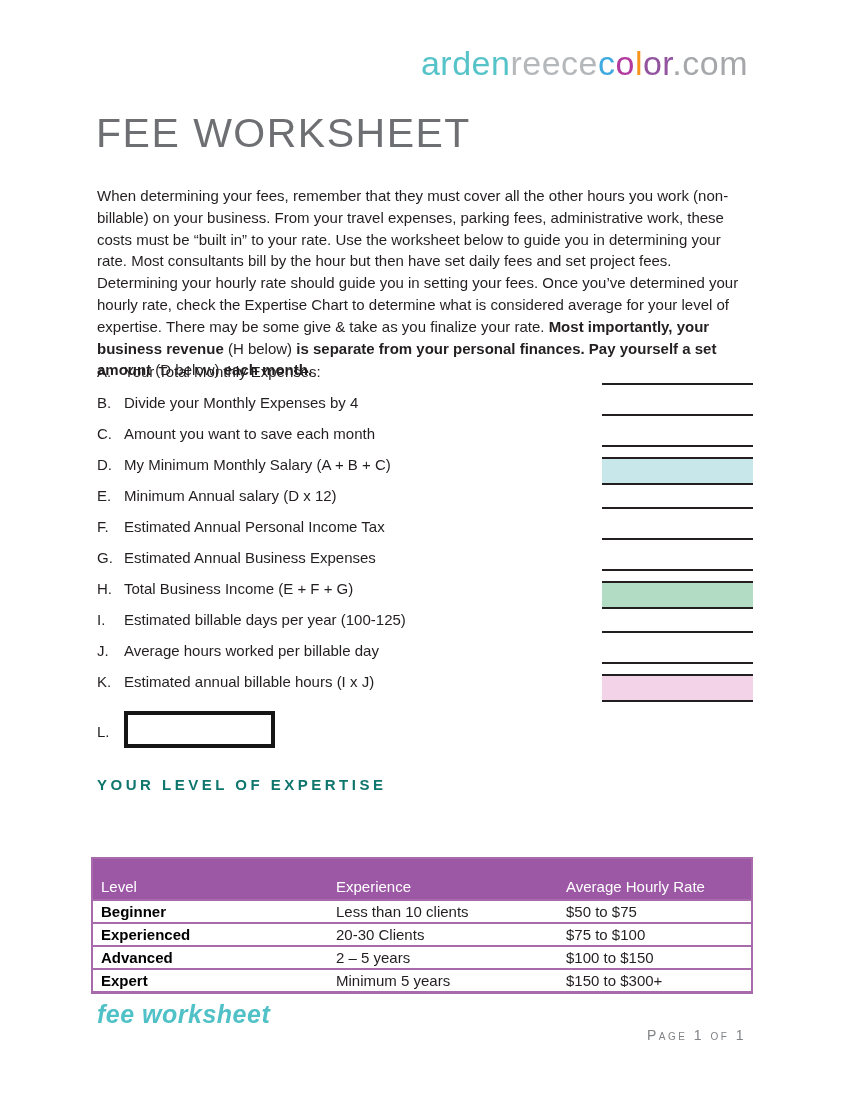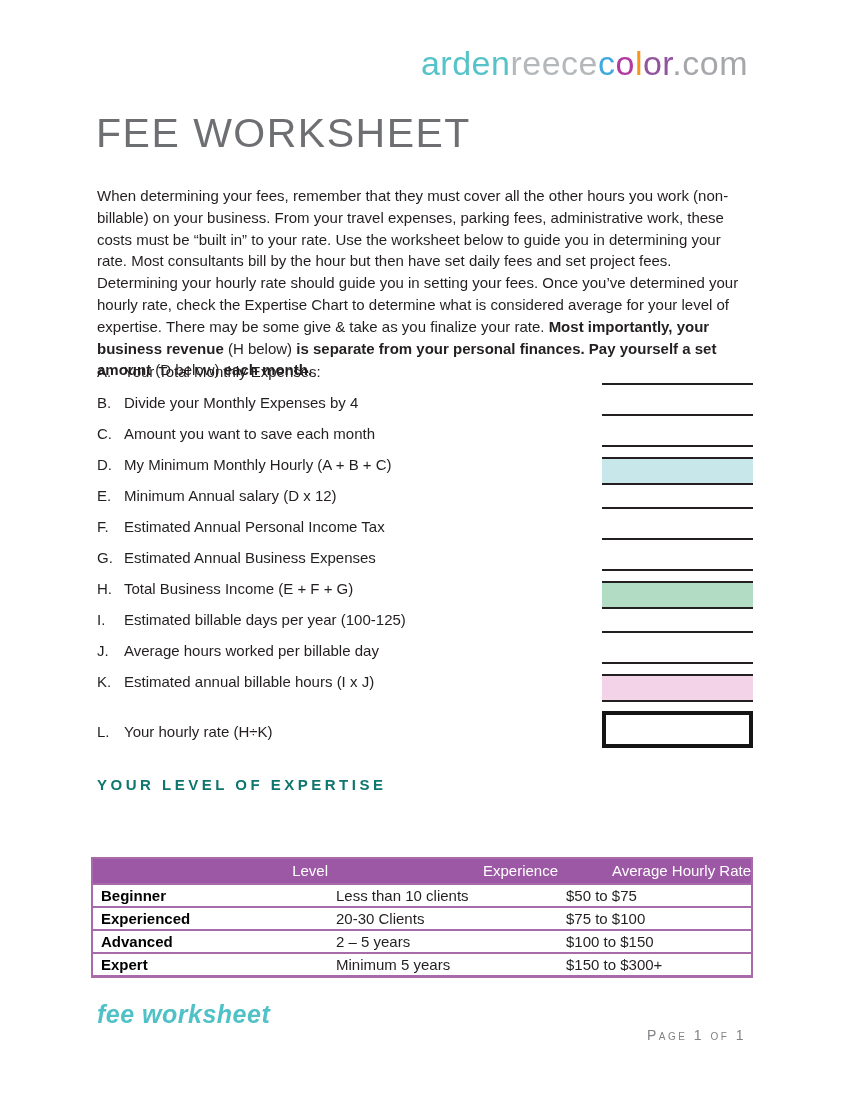--- a/index.html
+++ b/index.html
@@ -60,22 +60,22 @@
 
   
   .rate-table-wrap { position:absolute; left:91px; top:857px; width:662px; }
   table.rate-table {
     width:662px; border-collapse:collapse; table-layout:fixed;
     border:2px solid var(--table-border, #a76bac);
     border-bottom-width:3px;
   }
   table.rate-table th {
     background:var(--header-bg, #9c57a5); color:#ffffff;
-    font-weight:400; text-align:right; font-size:15px;
-    height:22px; padding:0 0 2px 8px;
+    font-weight:400; text-align:left; font-size:15px;
+    height:22px; padding:16px 0 2px 8px;
   }
   table.rate-table td {
     background:#ffffff; font-size:15px; height:20px;
     padding:0 0 1px 8px; border-top:2px solid var(--table-border, #a76bac);margin-top:6px;
   }
   table.rate-table td.level-cell { font-weight:700; color:#000000; }
   .col1 { width:227px; } .col2 { width:222px; } .col3 { width:auto; }
 
   
   .footer-doc-label {
@@ -125,21 +125,21 @@
     <div class="ws-row">
       <span class="ws-letter">C.</span>
       <span class="ws-label">Amount you want to save each month</span>
       <span class="ws-field">
           <span class="ws-line"></span>
         </span>
     </div>
 
     <div class="ws-row">
       <span class="ws-letter">D.</span>
-      <span class="ws-label">My Minimum Monthly Hourly (A + B + C)</span>
+      <span class="ws-label">My Minimum Monthly Salary (A + B + C)</span>
       <span class="ws-field">
           <span class="ws-box" style="background-color: rgb(199, 231, 234);"></span>
         </span>
     </div>
 
     <div class="ws-row">
       <span class="ws-letter">E.</span>
       <span class="ws-label">Minimum Annual salary (D x 12)</span>
       <span class="ws-field">
           <span class="ws-line"></span>
@@ -189,21 +189,20 @@
     <div class="ws-row">
       <span class="ws-letter">K.</span>
       <span class="ws-label">Estimated annual billable hours (I x J)</span>
       <span class="ws-field">
           <span class="ws-box" style="background-color: rgb(243, 211, 232);"></span>
         </span>
     </div>
 
     <div class="ws-row-final">
       <span class="ws-letter">L.</span>
-      <span class="ws-label">Your hourly rate (H÷K)</span>
       <span class="ws-field">
           <span class="ws-final-box"></span>
         </span>
     </div>
 
   </div>
 
   <div class="expertise-heading">YOUR LEVEL OF EXPERTISE</div>
 
 

